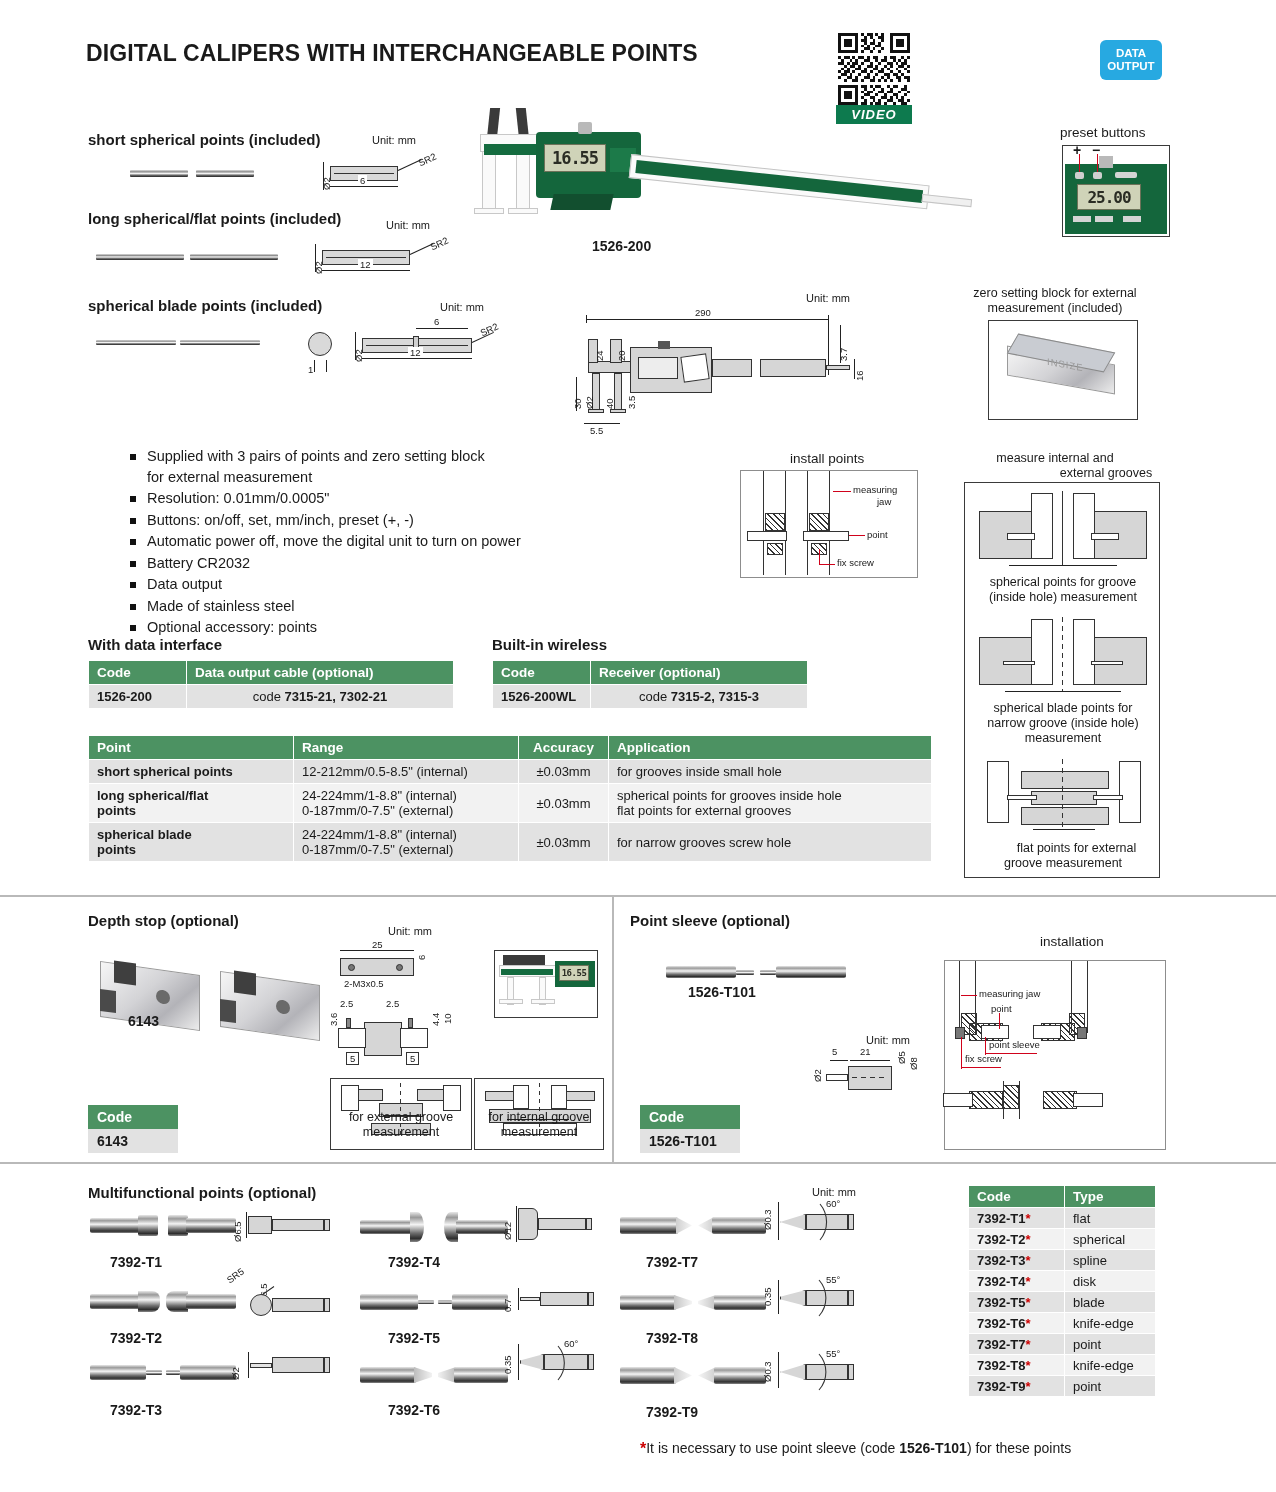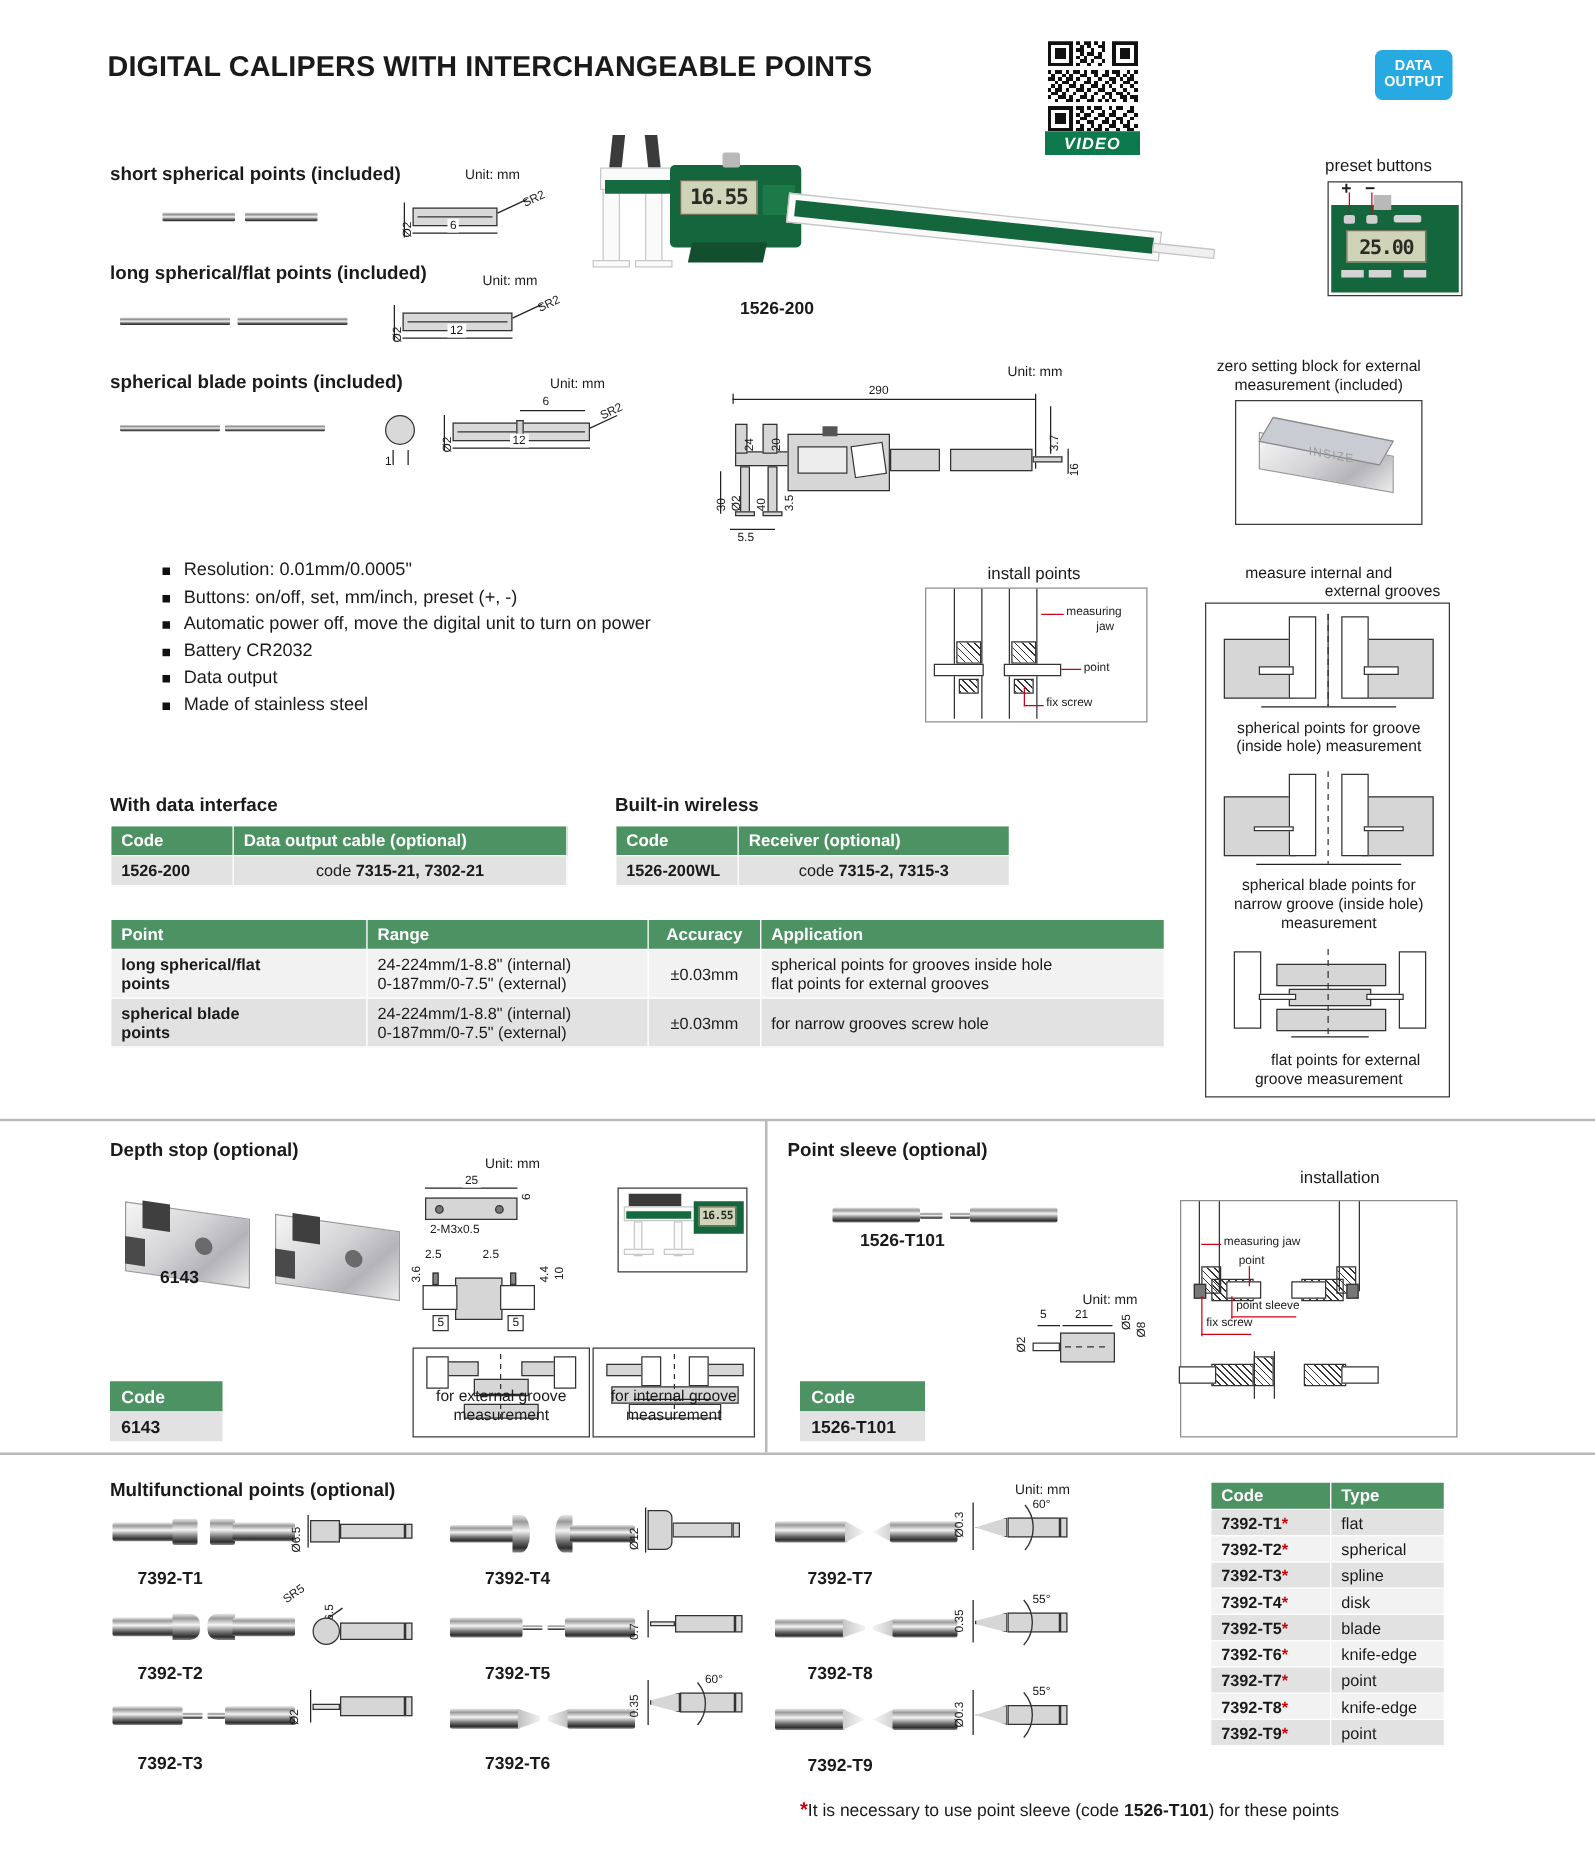--- a/index.html
+++ b/index.html
@@ -521,26 +521,29 @@
     <div class="abs" style="left:120px;top:36px;width:30px;height:5px;background:#fff;border:1.2px solid #333;"></div>
     <div class="abs" style="left:89px;top:0px;width:1.2px;height:70px;
         background-image:repeating-linear-gradient(to bottom,#333 0 5px,transparent 5px 9px);"></div>
     <div class="abs dimline" style="left:60px;top:70px;width:62px;height:1px;"></div>
   </div>
   <div class="abs cap" style="left:4px;top:358px;width:188px;"><span style="white-space:pre-line;margin-left:27px;">flat points for external
 groove measurement</span></div>
 </div>
 
 <ul class="abs" id="features">
+  <li><span style="white-space:pre-line;">Supplied with 3 pairs of points and zero setting block
+for external measurement</span></li>
   <li><span>Resolution: 0.01mm/0.0005"</span></li>
   <li><span>Buttons: on/off, set, mm/inch, preset (+, -)</span></li>
   <li><span>Automatic power off, move the digital unit to turn on power</span></li>
   <li><span>Battery CR2032</span></li>
   <li><span>Data output</span></li>
   <li><span>Made of stainless steel</span></li>
+  <li><span>Optional accessory: points</span></li>
 </ul>
 
 <div class="abs sec-head" style="left:88px;top:636px;">With data interface</div>
 <table class="abs gt" id="tbl-data-interface">
   <tbody>
       <tr>
     <th>Code</th>
     <th>Data output cable (optional)</th>
   </tr>
   <tr>
@@ -564,20 +567,26 @@
 </tbody>
   </table>
 
 <table class="abs gt" id="tbl-spec">
   <tbody>
       <tr>
     <th>Point</th>
     <th>Range</th>
     <th>Accuracy</th>
     <th>Application</th>
+  </tr>
+  <tr>
+    <td class="pt" style="white-space:pre-line;">short spherical points</td>
+    <td style="white-space:pre-line;">12-212mm/0.5-8.5" (internal)</td>
+    <td>±0.03mm</td>
+    <td style="white-space:pre-line;">for grooves inside small hole</td>
   </tr>
   <tr class="alt">
     <td class="pt" style="white-space:pre-line;">long spherical/flat
 points</td>
     <td style="white-space:pre-line;">24-224mm/1-8.8" (internal)
 0-187mm/0-7.5" (external)</td>
     <td>±0.03mm</td>
     <td style="white-space:pre-line;">spherical points for grooves inside hole
 flat points for external grooves</td>
   </tr>

